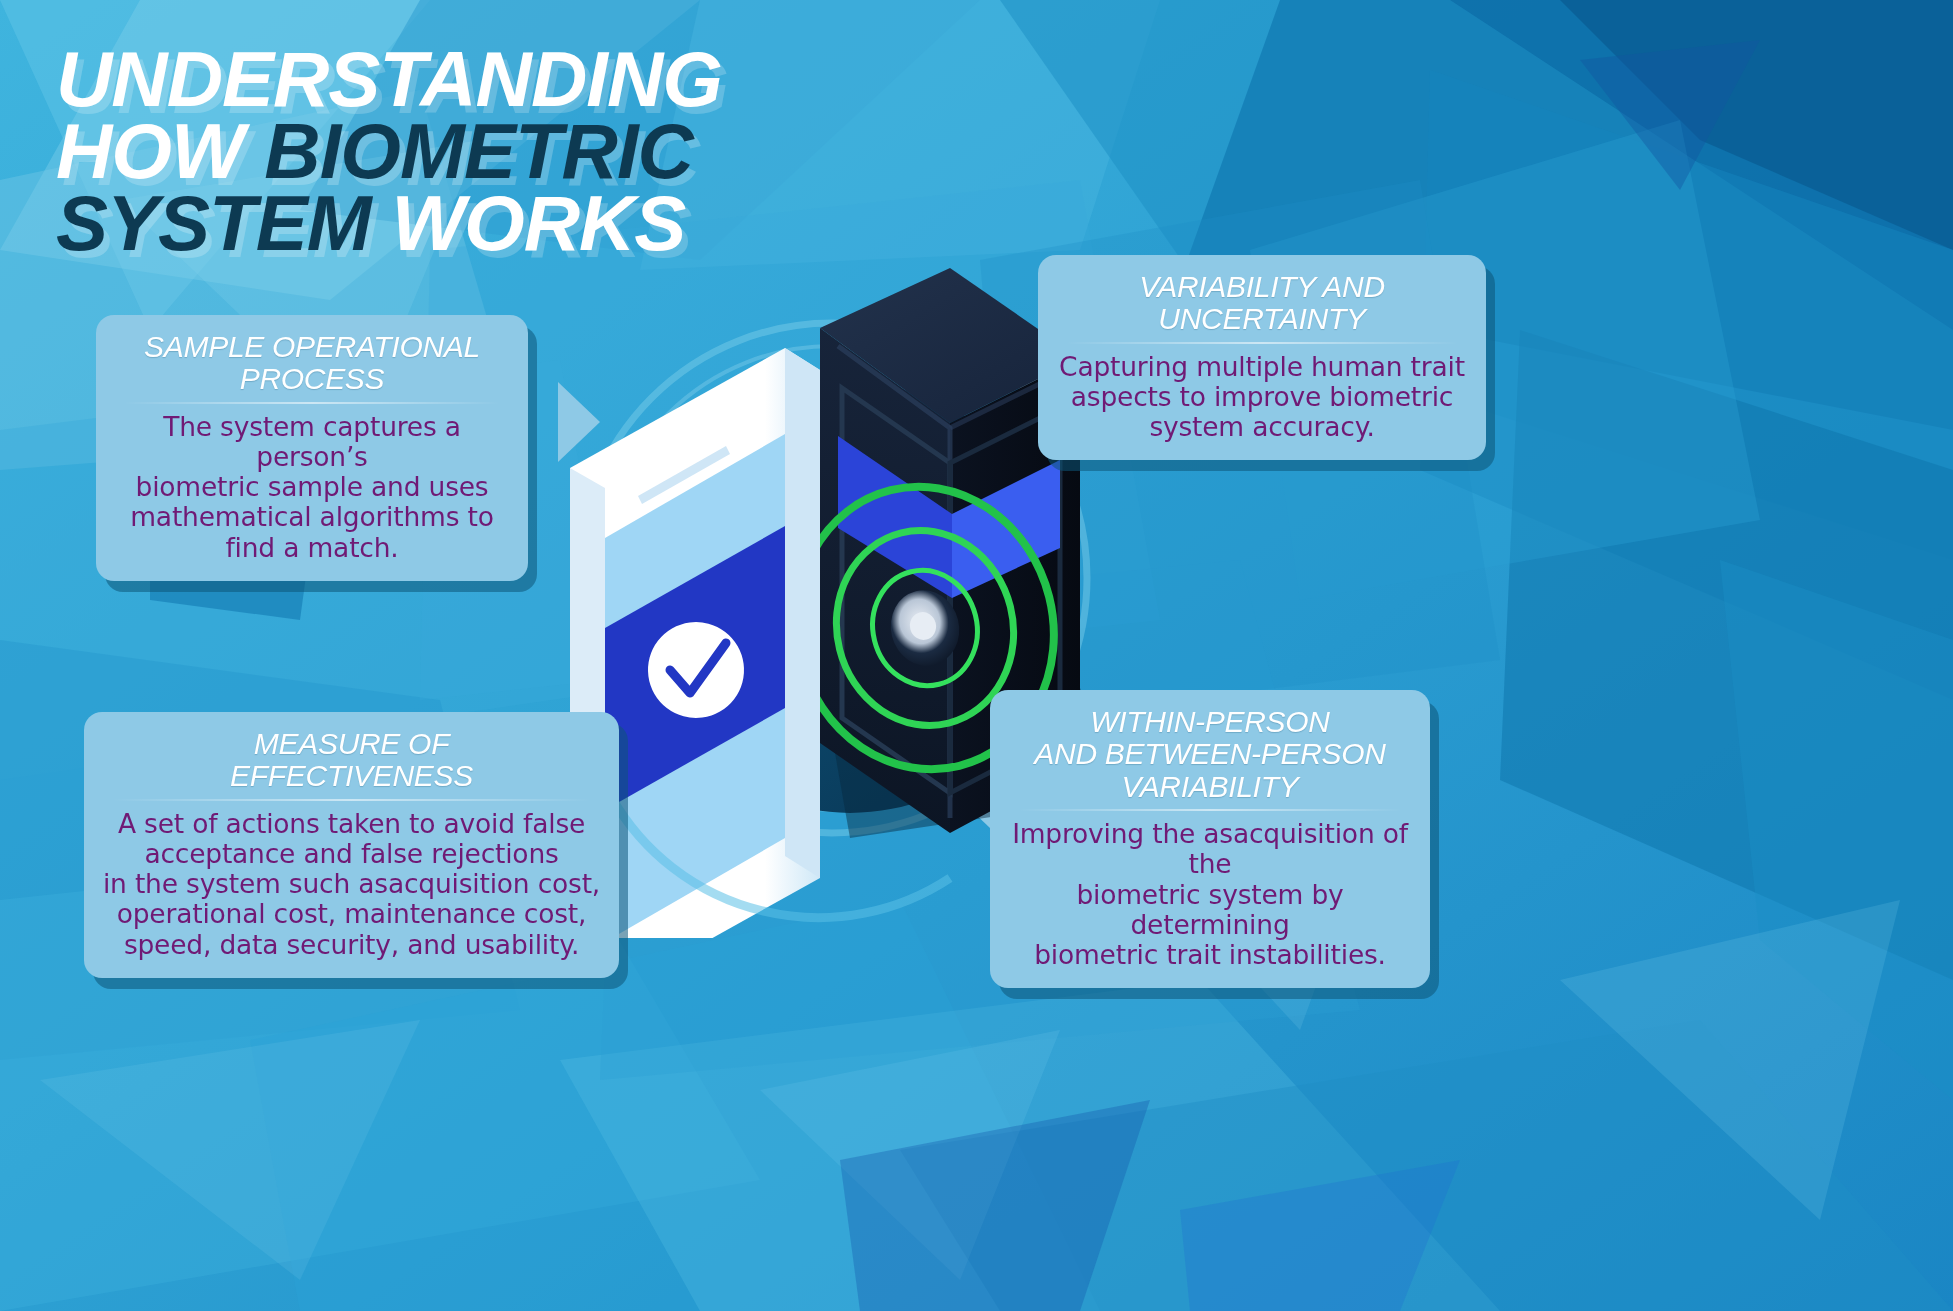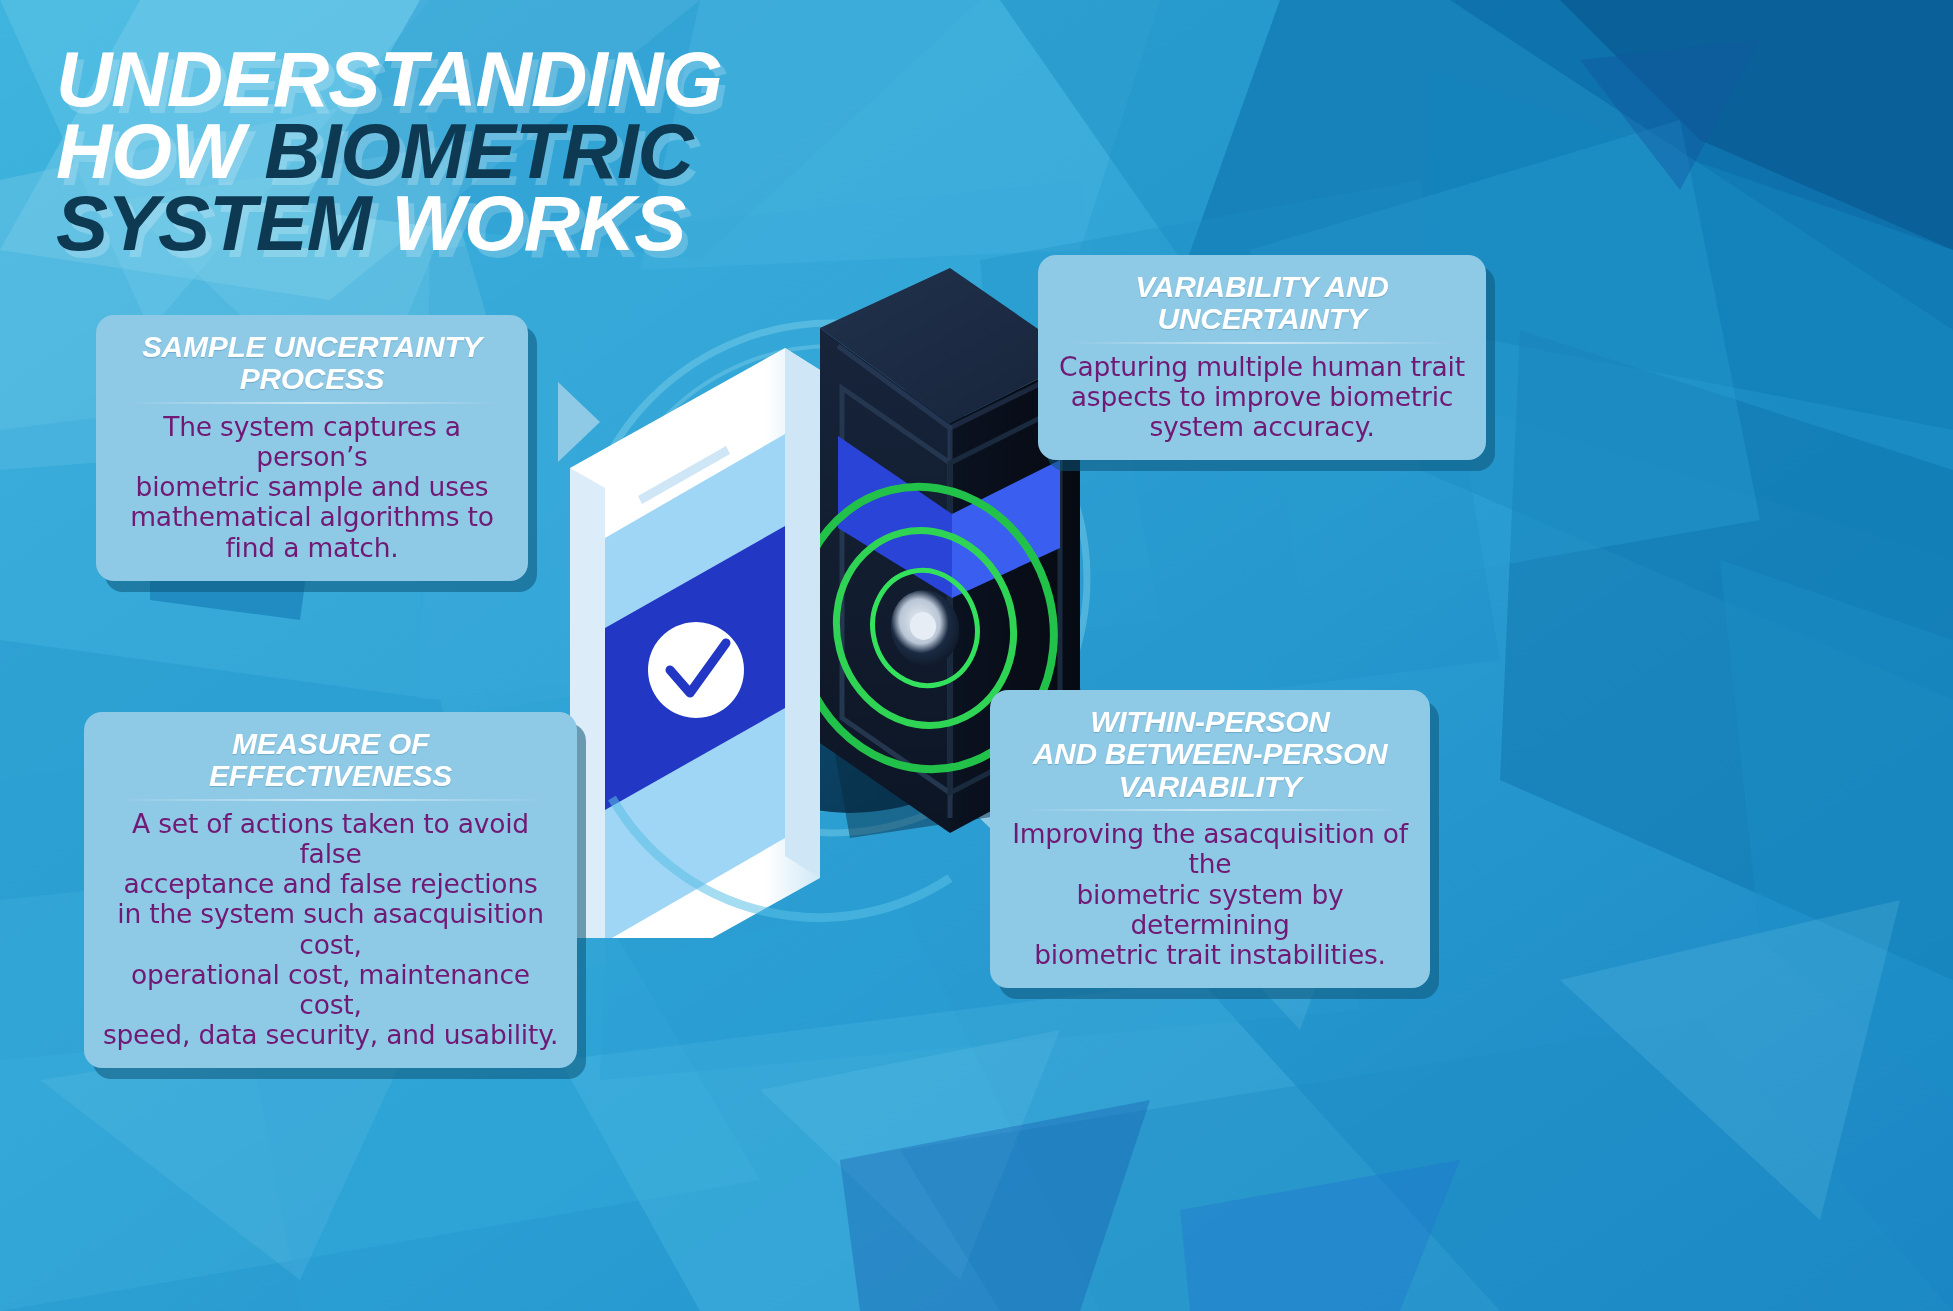--- a/index.html
+++ b/index.html
@@ -69,21 +69,21 @@
     position: absolute;
     box-sizing: border-box;
     background: #8ec9e6;
     border-radius: 18px;
     padding: 16px 18px 18px 18px;
     box-shadow: 9px 11px 0 rgba(12,86,120,0.55);
     text-align: center;
   }
   .card-title {
     color: #ffffff;
-    font-weight: bold;
+    font-weight: normal;
     font-style: italic;
     font-size: 30px;
     line-height: 1.08;
     letter-spacing: -0.3px;
     margin: 0 0 6px 0;
     text-shadow: 0 1px 1px rgba(20,80,110,0.25);
     white-space: pre-line;
   }
   .card-rule {
     height: 2px;
@@ -94,21 +94,21 @@
     color: #701a75;
     font-size: 26.5px;
     line-height: 1.14;
     white-space: pre-line;
     font-family: "DejaVu Sans", sans-serif;
     letter-spacing: -0.2px;
   }
 
   #card-sample      { left: 96px;  top: 315px;  width: 432px; }
   #card-variability { left: 1038px; top: 255px;  width: 448px; }
-  #card-measure     { left: 84px;  top: 712px;  width: 493px; }
+  #card-measure     { left: 84px;  top: 712px;  width: 535px; }
   #card-within      { left: 990px; top: 690px;  width: 440px; }
 
   
   .arrow {
     position: absolute;
     width: 0; height: 0;
     border-top: 40px solid transparent;
     border-bottom: 40px solid transparent;
   }
   .arrow-right { border-left: 42px solid #8ec9e6; }
@@ -291,21 +291,21 @@
           <ellipse cx="176" cy="432" rx="48" ry="48" fill="#ffffff" transform="rotate(-30 176 432)"></ellipse>
           <polyline points="150,432 170,455 206,405" fill="none" stroke="#2237c4" stroke-width="9" stroke-linecap="round" stroke-linejoin="round"></polyline>
         </g>
       </g>
 
       <path d="M92,560 A238,238 0 0,0 430,640" fill="none" stroke="#59bfe5" stroke-opacity="0.55" stroke-width="9"></path>
     </svg>
   </div>
 
   <div class="card" id="card-sample">
-    <div class="card-title">SAMPLE UNCERTAINTY
+    <div class="card-title">SAMPLE OPERATIONAL
 PROCESS</div>
     <div class="card-rule"></div>
     <div class="card-body">The system captures a person’s
 biometric sample and uses
 mathematical algorithms to
 find a match.</div>
   </div>
 
   <div class="card" id="card-variability">
     <div class="card-title">VARIABILITY AND

